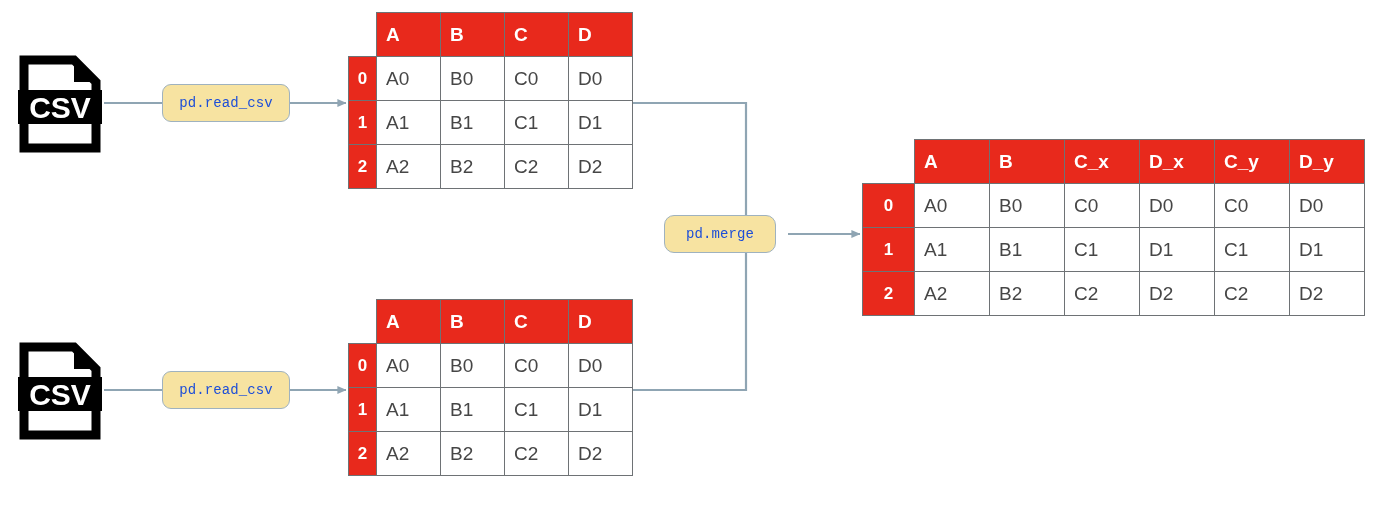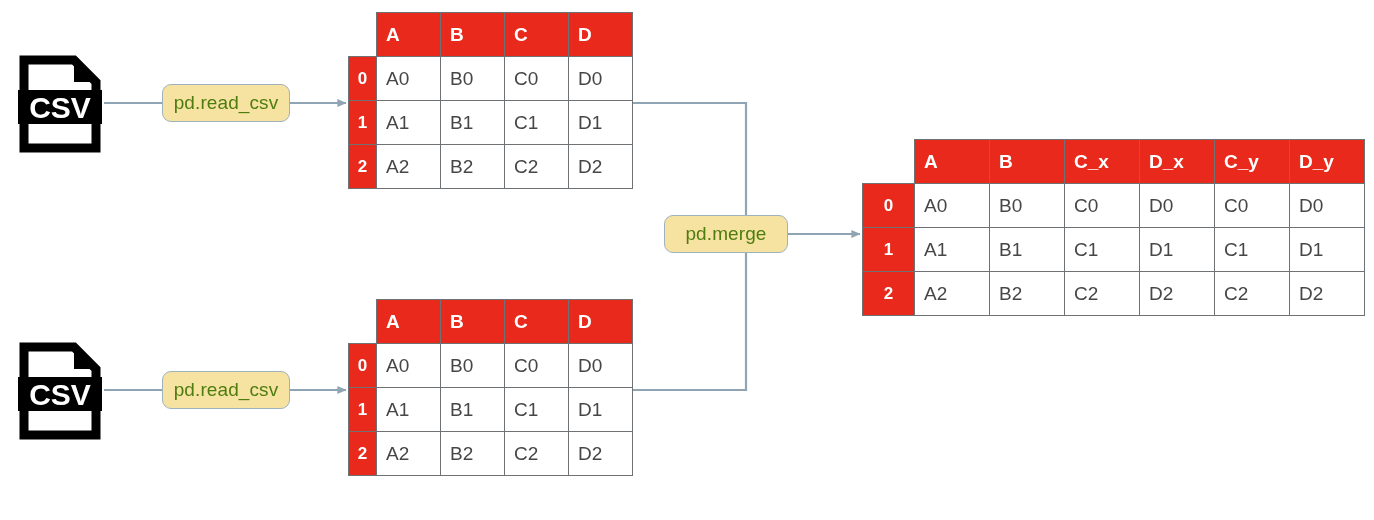--- a/index.html
+++ b/index.html
@@ -38,23 +38,23 @@
   
   .proc-box {
     position: absolute;
     box-sizing: border-box;
     background: #F7E3A1;
     border: 1.6px solid #9FB2BF;
     border-radius: 9px;
     display: flex;
     align-items: center;
     justify-content: center;
-    color: #4d7c0f;
-    font-size: 19px;
-    font-family: Liberation Sans, sans-serif;
+    color: #1d4ed8;
+    font-size: 14px;
+    font-family: Liberation Mono, monospace;
     letter-spacing: .1px;
     white-space: nowrap;
   }
 
   
   .df {
     position: absolute;
   }
   .df table {
     border-collapse: collapse;
@@ -140,21 +140,21 @@
   </div>
 
   <div class="proc-box" style="left:162px; top:84px; width:128px; height:38px;">
     <span>pd.read_csv</span>
   </div>
 
   <div class="proc-box" style="left:162px; top:371px; width:128px; height:38px;">
     <span>pd.read_csv</span>
   </div>
 
-  <div class="proc-box" style="left:664px; top:215px; width:124px; height:38px;">
+  <div class="proc-box" style="left:664px; top:215px; width:112px; height:38px;border-radius:10px;">
     <span>pd.merge</span>
   </div>
 
   <div class="df" style="left:348px; top:12px;">
     <table>
       <colgroup>
         <col style="width:28px">
           <col style="width:64px">
           <col style="width:64px">
         <col style="width:64px">

